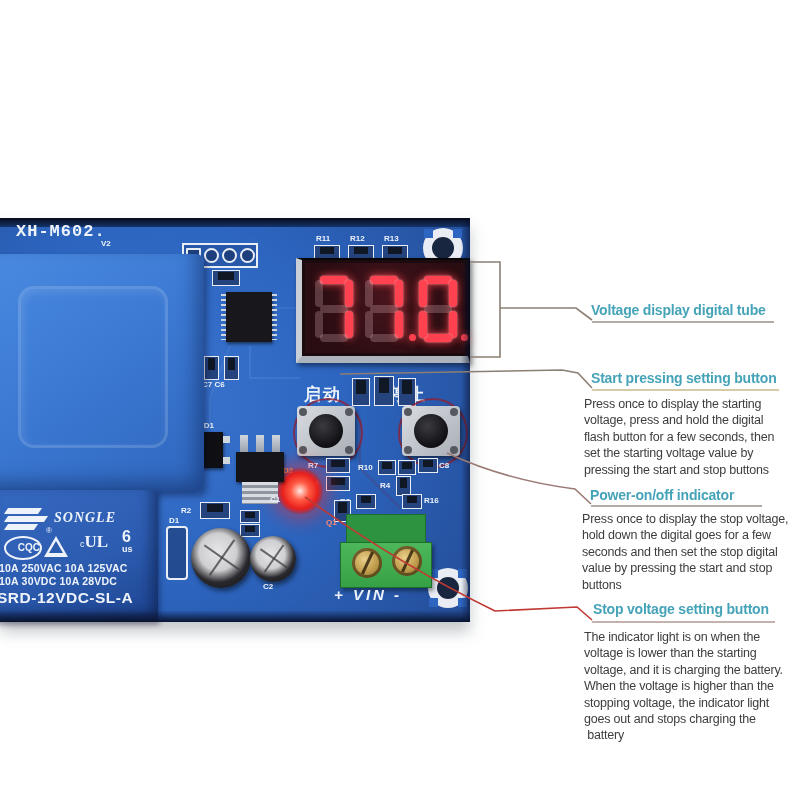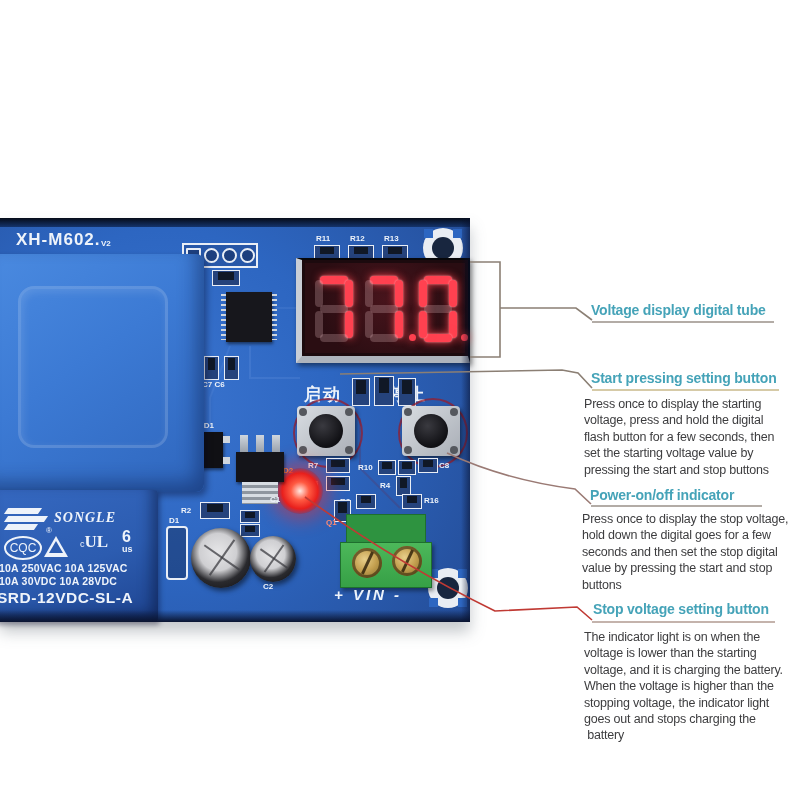--- a/index.html
+++ b/index.html
@@ -10,21 +10,21 @@
        background:radial-gradient(circle at 35% 45%, #3a74cf 0%, #2d66c1 45%, #2857a8 78%, #234c97 100%);
        box-shadow:0 10px 14px rgba(90,100,110,.35);}
   .pcb-topstrip{position:absolute;left:0;top:0;width:100%;height:9px;
        background:linear-gradient(#060b18,#14346c);}
   .pcb-bottomstrip{position:absolute;left:0;bottom:0;width:100%;height:12px;
        background:linear-gradient(rgba(10,20,50,0),#0a1430);}
   .pcb-rightstrip{position:absolute;right:0;top:0;width:9px;height:100%;
        background:linear-gradient(to right,rgba(10,20,60,0),rgba(8,16,44,.55));}
   .silk{position:absolute;color:#eef3fa;font-weight:bold;white-space:nowrap;}
   
-  .model{left:16px;top:12px;font-size:17px;letter-spacing:1px;}
+  .model{left:16px;top:4px;font-size:17px;letter-spacing:1px;font-family:Liberation Mono, monospace;}
   .ver{left:101px;top:21px;font-size:8px;}
   
   .header4{position:absolute;left:182px;top:25px;width:72px;height:21px;border:2px solid #e9eef6;
        display:flex;align-items:center;justify-content:space-around;background:rgba(20,40,90,.25);}
   .hpad{width:11px;height:11px;border:2.5px solid #e9eef6;border-radius:50%;background:#1d3f7e;}
   .hpad.sq{border-radius:1px;}
   
   .smd{position:absolute;border:1.5px solid #e9eef6;background:#25437c;}
   .smd i{display:block;margin:1px auto;width:60%;height:55%;background:#101826;}
   .reflbl{position:absolute;color:#eef3fa;font-weight:bold;font-size:8px;white-space:nowrap;}
@@ -87,21 +87,21 @@
        background:linear-gradient(160deg,#3568c0 0%,#2c5cb0 55%,#1f4astatic 100%);
        background:linear-gradient(160deg,#3568c0 0%,#2c5cb0 55%,#1e4490 100%);
        box-shadow:inset -6px -8px 14px rgba(5,15,50,.5),2px 3px 5px rgba(0,0,30,.35);color:#eef3fa;}
   .songle-bars{position:absolute;left:12px;top:18px;width:40px;height:24px;}
   .songle-bars i{position:absolute;left:0;height:6px;background:#eef3fa;transform:skewX(-35deg);}
   .songle-bars .b1{top:0;width:34px}.songle-bars .b2{top:8px;width:40px}.songle-bars .b3{top:16px;width:30px}
   .songle{position:absolute;left:60px;top:20px;font-family:"Liberation Serif",serif;font-style:italic;
        font-weight:bold;font-size:14px;letter-spacing:1px;}
   .rmark{position:absolute;left:52px;top:36px;font-size:8px;}
   .cqc{position:absolute;left:10px;top:46px;width:34px;height:20px;border:2px solid #eef3fa;border-radius:50%;
-       font-size:12px;font-weight:normal;text-align:center;line-height:20px;}
+       font-size:10px;font-weight:bold;text-align:right;line-height:20px;}
   .tri{position:absolute;left:50px;top:46px;width:0;height:0;border-left:12px solid transparent;
        border-right:12px solid transparent;border-bottom:21px solid #eef3fa;}
   .tri:before{content:"";position:absolute;left:-7px;top:5px;width:0;height:0;border-left:7px solid transparent;
        border-right:7px solid transparent;border-bottom:12px solid #2c5cb0;}
   .ulmark{position:absolute;left:86px;top:42px;font-size:9px;}
   .ulmark b{font-size:17px;font-family:"Liberation Serif",serif;}
   .amp6{position:absolute;left:128px;top:38px;font-size:16px;font-weight:bold;}
   .ampus{position:absolute;left:128px;top:54px;font-size:9px;font-weight:bold;}
   .ratings{position:absolute;left:5px;font-size:10.5px;font-weight:bold;letter-spacing:.2px;white-space:nowrap;}
   .relaymodel{position:absolute;left:3px;top:99px;font-size:15.5px;font-weight:bold;letter-spacing:.5px;white-space:nowrap;}

